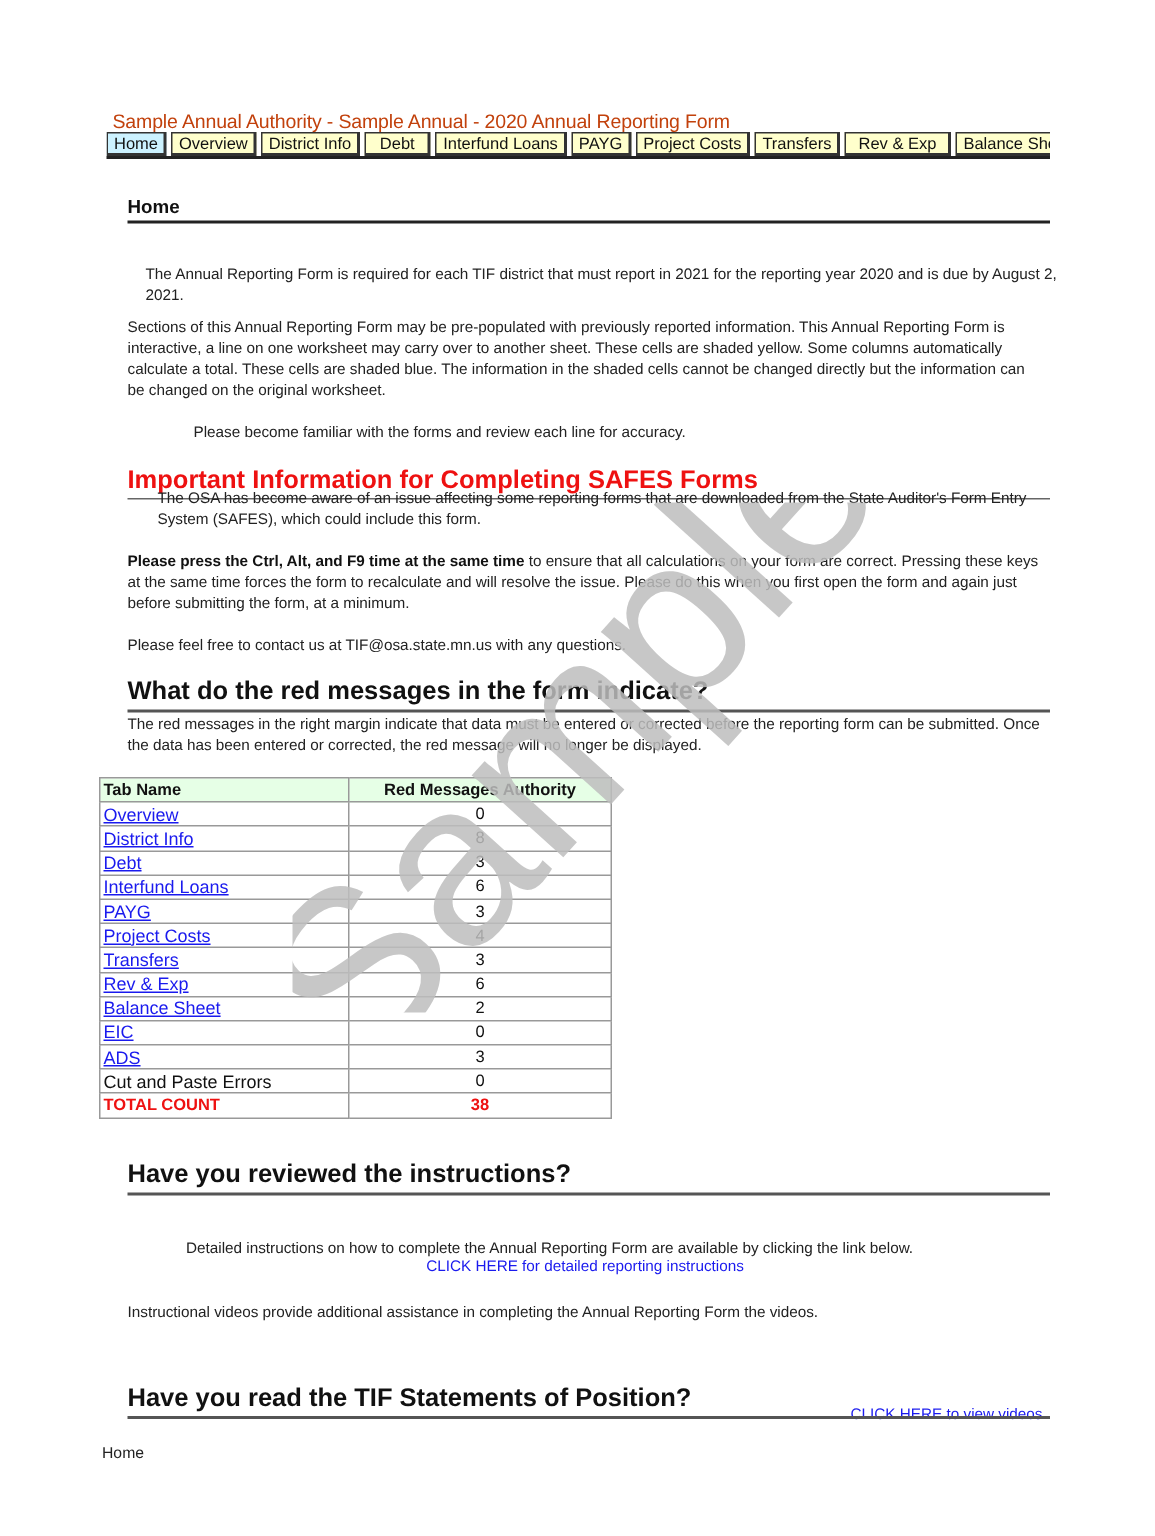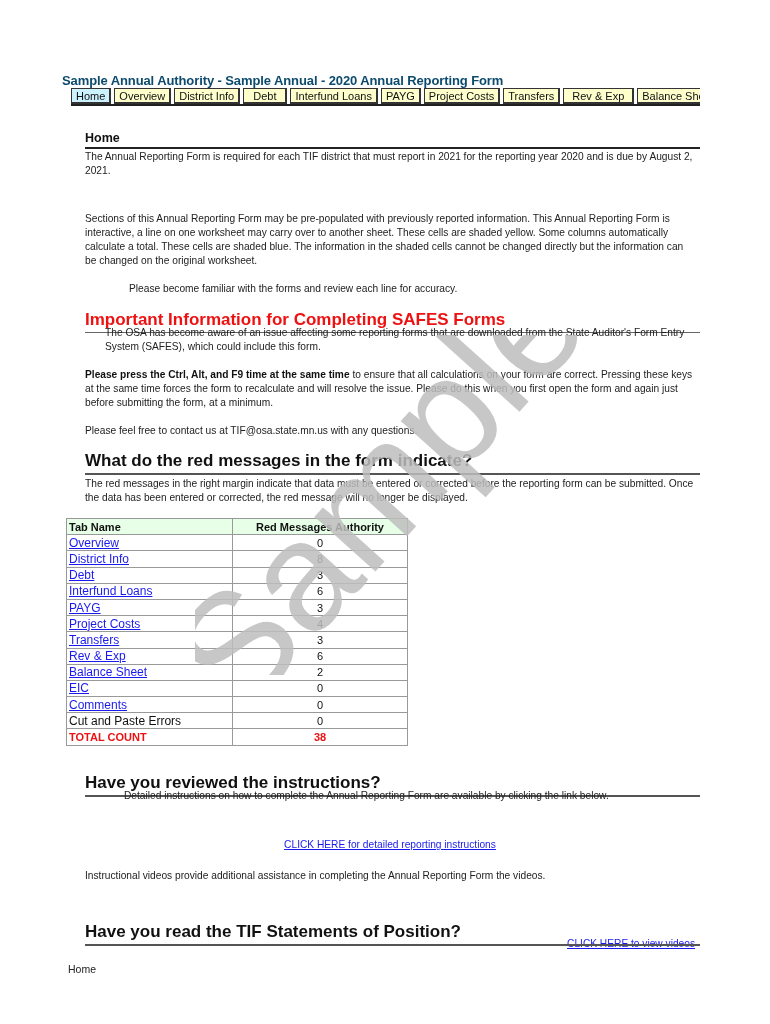--- a/index.html
+++ b/index.html
@@ -1,21 +1,21 @@
 <!DOCTYPE html>
 <html><head>
   <meta charset="utf-8">
   <style>
     * { box-sizing: border-box; margin: 0; padding: 0; }
     html, body { width: 770px; height: 1024px; background: #ffffff; overflow: hidden; }
     body { position: relative; font-family: "Liberation Sans", sans-serif; color: #111; }
 
     .title {
-      position: absolute; left: 62px; top: 73px;
-      font-size: 13px; font-weight: bold; color: #0c4a6e; letter-spacing: -0.1px;
+      position: absolute; left: 75px; top: 73px;
+      font-size: 13px; font-weight: normal; color: #c2410c; letter-spacing: -0.1px;
     }
     .tabbar {
       position: absolute; left: 71px; top: 88px; width: 629px; height: 18px;
       display: flex; align-items: flex-start; gap: 3px; overflow: hidden;
       border-bottom: 2px solid #222;
     }
     .tab {
       height: 16px; padding: 0 4px; font-size: 11px; line-height: 14px;
       background: #ffffcc; border: 1px solid #333; border-right-width: 2px; border-bottom-width: 2px;
       white-space: nowrap; color: #111; cursor: pointer;
@@ -31,21 +31,21 @@
     .section-head.red { color: #ee1111; border-bottom-width: 1px; border-bottom-color: #666; }
 
     .para {
       position: absolute; left: 85px; width: 610px;
       font-size: 10.2px; line-height: 14px; color: #222;
     }
     .para b { color: #111; }
 
     .center-link {
       position: absolute; left: 85px; width: 610px; text-align: center;
-      font-size: 10.2px; color: #1a1aee; text-decoration: underline; cursor: pointer;
+      font-size: 10.2px; color: #1a1aee; cursor: pointer;
     }
 
     table.msgs {
       position: absolute; left: 66px; top: 518px; border-collapse: collapse;
       font-size: 12px;
     }
     table.msgs th, table.msgs td {
       border: 1px solid #999; height: 16.2px; line-height: 14px; padding: 0 2px;
     }
     table.msgs th { background: #e6ffe6; font-size: 11px; font-weight: bold; }
@@ -77,21 +77,21 @@
   <div class="tab">Interfund Loans</div>
   <div class="tab">PAYG</div>
   <div class="tab">Project Costs</div>
   <div class="tab">Transfers</div>
   <div class="tab" style="padding:0 8px;">Rev &amp; Exp</div>
   <div class="tab">Balance Sheet</div>
 </div>
 
 <div class="section-head big" style="top:131px;">Home</div>
 
-<div class="para" style="top:150px;">The Annual Reporting Form is required for each TIF district that must report in 2021 for the reporting year 2020 and is due by August 2, 2021.</div>
+<div class="para" style="top:177px;margin-left:12px;">The Annual Reporting Form is required for each TIF district that must report in 2021 for the reporting year 2020 and is due by August 2, 2021.</div>
 <div class="para" style="top:212px;">Sections of this Annual Reporting Form may be pre-populated with previously reported information.  This Annual Reporting Form is interactive, a line on one worksheet may carry over to another sheet.  These cells are shaded yellow.   Some columns automatically calculate a total.  These cells are shaded blue.  The information in the shaded cells cannot be changed directly but the information can be changed on the original worksheet.</div>
 <div class="para" style="top:282px;padding-left:44px;">Please become familiar with the forms and review each line for accuracy.</div>
 
 <div class="section-head red" style="top:310px;">Important Information for Completing SAFES Forms</div>
 <div class="para" style="top:326px;margin-left:20px;">The OSA has become aware of an issue affecting some reporting forms that are downloaded from the State Auditor's Form Entry System (SAFES), which could include this form.</div>
 <div class="para" style="top:368px;"><b>Please press the Ctrl, Alt, and F9 time at the same time</b><span> to ensure that all calculations on your form are correct.  Pressing these keys at the same time forces the form to recalculate and will resolve the issue.  Please do this when you first open the form and again just before submitting the form, at a minimum.</span></div>
 <div class="para" style="top:424px;">Please feel free to contact us at TIF@osa.state.mn.us with any questions.</div>
 
 <div class="section-head" style="top:451px;">What do the red messages in the form indicate?</div>
 <div class="para" style="top:477px;">The red messages in the right margin indicate that data must be entered or corrected before the reporting form can be submitted.  Once the data has been entered or corrected, the red message will no longer be displayed.</div>
@@ -138,36 +138,36 @@
       </tr>
     <tr>
         <td><a>Balance Sheet</a></td>
         <td class="val">2</td>
       </tr>
     <tr>
         <td><a>EIC</a></td>
         <td class="val">0</td>
       </tr>
     <tr>
-        <td><a>Comments</a></td>
-        <td class="val">0</td>
+        <td><a>ADS</a></td>
+        <td class="val">3</td>
       </tr>
     <tr>
         <td>Cut and Paste Errors</td>
         <td class="val">0</td>
       </tr>
     <tr class="total">
         <td>TOTAL COUNT</td>
         <td class="val">38</td>
       </tr>
   </tbody>
 </table>
 
 <div class="section-head" style="top:773px;">Have you reviewed the instructions?</div>
-<div class="para" style="top:789px;padding-left:39px;">Detailed instructions on how to complete the Annual Reporting Form are available by clicking the link below.</div>
+<div class="para" style="top:826px;padding-left:39px;">Detailed instructions on how to complete the Annual Reporting Form are available by clicking the link below.</div>
 <div class="center-link" style="top:839px;">CLICK HERE for detailed reporting instructions</div>
 <div class="para" style="top:869px;">Instructional videos provide additional assistance in completing the Annual Reporting Form the videos.</div>
 <div class="center-link" style="top:938px;text-align:right;">CLICK HERE to view videos</div>
 
 <div class="section-head" style="top:922px;">Have you read the TIF Statements of Position?</div>
 
 <div class="footer-label">Home</div>
 
 <svg class="watermark" viewBox="0 0 400 340">
   <text x="200" y="200" text-anchor="middle" font-family="Liberation Sans, sans-serif" font-size="155" fill="#bdbdbd" fill-opacity="0.85" transform="rotate(-48 200 170)">Sample</text>

